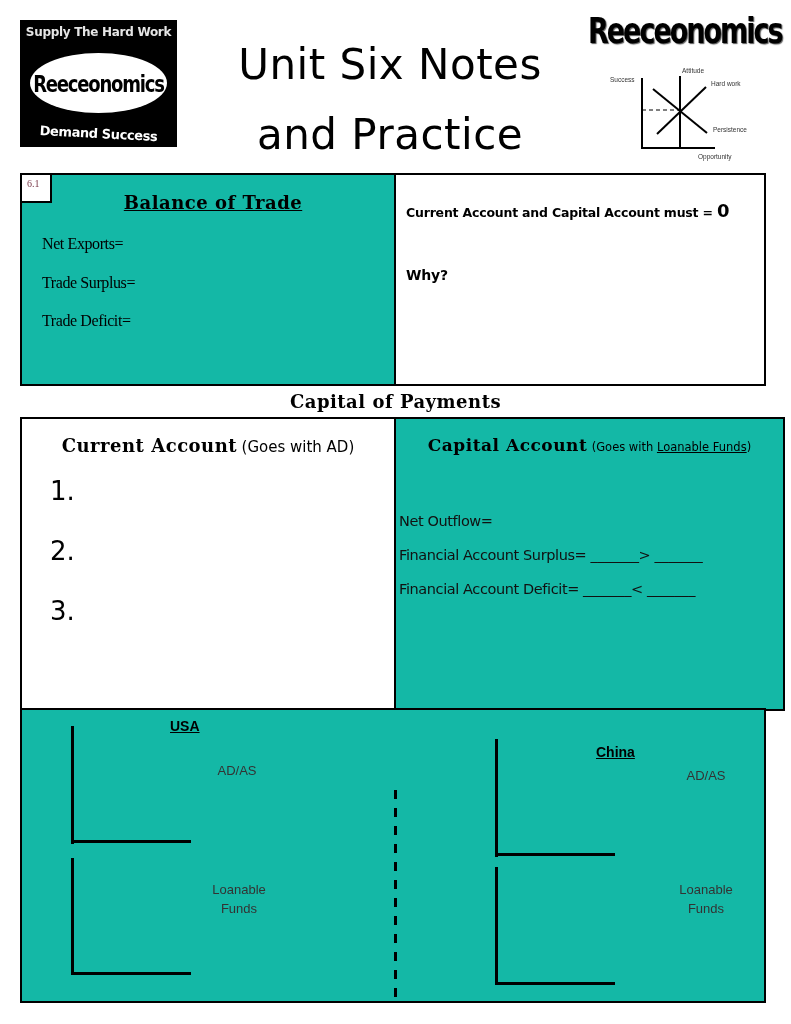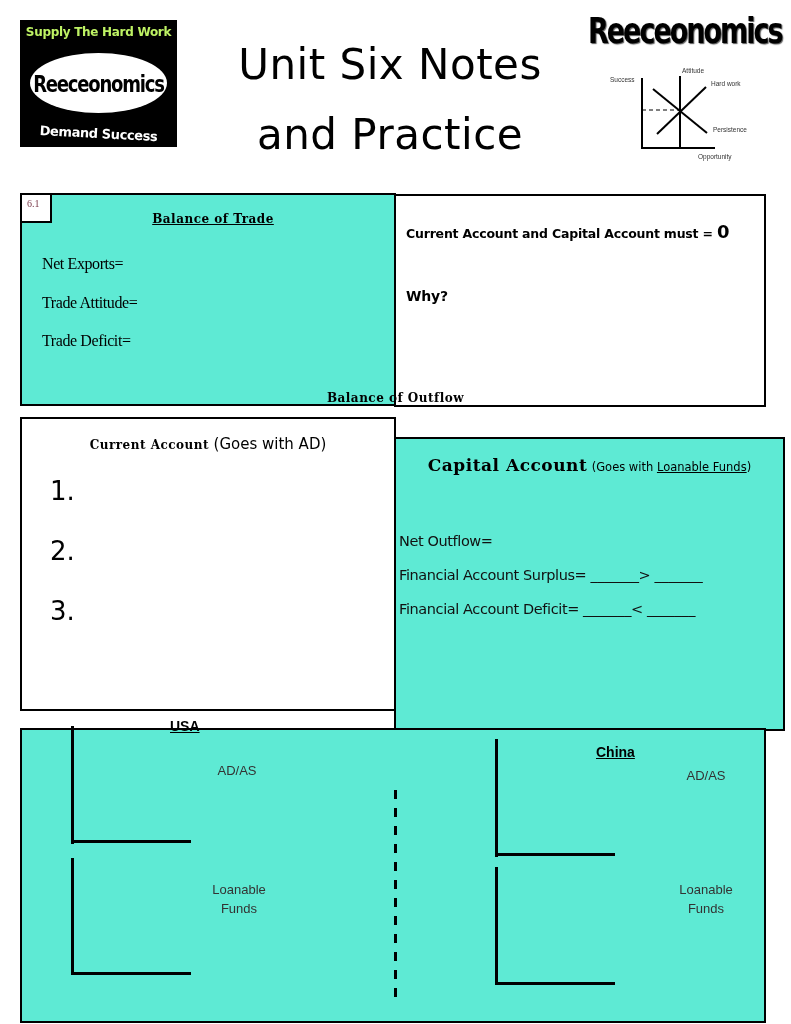--- a/index.html
+++ b/index.html
@@ -7,21 +7,21 @@
   body { position: relative; font-family: "Liberation Sans", sans-serif; color: #000; }
 
   .abs { position: absolute; }
 
   
   .logo-left {
     left: 20px; top: 20px; width: 157px; height: 127px; background: #000;
   }
   .logo-left .top-txt {
     position: absolute; left: 0; right: 0; top: 5px; text-align: center;
-    color: #bef264; font-family: "DejaVu Sans", sans-serif; font-weight: bold; font-size: 12px;
+    color: #e5e5e5; font-family: "DejaVu Sans", sans-serif; font-weight: bold; font-size: 12px;
     letter-spacing: -0.3px;
   }
   .logo-left .ellipse {
     position: absolute; left: 10px; top: 33px; width: 137px; height: 60px; border-radius: 50%;
     background: #fff; display: flex; align-items: center; justify-content: center;
   }
   .logo-left .ellipse span {
     font-family: "DejaVu Sans", sans-serif; font-weight: bold; font-size: 18px; letter-spacing: -1.2px;
     transform: scaleY(1.25);
   }
@@ -41,30 +41,30 @@
     left: 588px; top: 10px; width: 180px; text-align: center;
     font-family: "DejaVu Sans", sans-serif; font-weight: bold; font-size: 27px; letter-spacing: -2px;
     transform: scaleY(1.3); transform-origin: top center;
     text-shadow: 1px 1px 1px #555;
   }
   .mini-graph { left: 600px; top: 62px; width: 170px; height: 102px; }
   .mini-graph .lbl { position: absolute; font-size: 6.5px; color: #333; white-space: nowrap; }
 
   
   .box { position: absolute; border: 2px solid #000; }
-  .gray { background: #5eead4; margin-top: 20px; }
+  .gray { background: #14b8a6; }
   .white { background: #ffffff; }
 
   .sec-num {
     position: absolute; left: -2px; top: -2px; width: 32px; height: 30px; border: 2px solid #000;
     background: #fff; font-family: "Liberation Serif", serif; font-size: 10px; color: #7a3a4a;
     padding: 3px 0 0 5px;
   }
   .heading-serif {
-    font-family: "DejaVu Serif", serif; font-weight: bold; font-size: 12px; letter-spacing: 0.5px;
+    font-family: "DejaVu Serif", serif; font-weight: bold; font-size: 18px; letter-spacing: 0.5px;
   }
   .underline { text-decoration: underline; }
 
   .tline { position: absolute; left: 20px; font-size: 16px; font-family: Liberation Serif, serif; letter-spacing: -0.4px; }
   .rtxt { position: absolute; font-family: "DejaVu Sans", sans-serif; font-weight: bold; font-size: 12.5px; letter-spacing: -0.2px; }
 
   .bop-heading {
     left: 0; width: 791px; top: 391px; text-align: center;
   }
 
@@ -112,32 +112,32 @@
   <span class="lbl" style="left:82px; top:5px;">Attitude</span>
   <span class="lbl" style="left:111px; top:18px;">Hard work</span>
   <span class="lbl" style="left:113px; top:64px;">Persistence</span>
   <span class="lbl" style="left:98px; top:91px;">Opportunity</span>
 </div>
 
 <div class="box gray" style="left:20px; top:173px; width:376px; height:213px;">
   <div class="sec-num">6.1</div>
   <div class="abs heading-serif underline" style="left:0; right:0; top:17px; text-align:center; padding-left:10px;">Balance of Trade</div>
   <div class="tline" style="top:60px;">Net Exports=</div>
-  <div class="tline" style="top:99px;">Trade Attitude=</div>
+  <div class="tline" style="top:99px;">Trade Surplus=</div>
   <div class="tline" style="top:137px;">Trade Deficit=</div>
 </div>
 
-<div class="box white" style="left:394px; top:173px; width:372px; height:213px;margin-top:21px;">
+<div class="box white" style="left:394px; top:173px; width:372px; height:213px;">
   <div class="rtxt" style="left:10px; top:25px;">
     <span>Current Account and Capital Account must = </span><span style="font-size:18px;">0</span>
   </div>
   <div class="rtxt" style="left:10px; top:92px; font-size:14px;">Why?</div>
 </div>
 
-<div class="abs heading-serif bop-heading">Balance of Outflow</div>
+<div class="abs heading-serif bop-heading">Capital of Payments</div>
 
 <div class="box white" style="left:20px; top:417px; width:376px; height:294px;text-decoration:underline;">
   <div class="abs" style="left:0; right:0; top:16px; text-align:center; white-space:nowrap;">
     <span class="heading-serif">Current Account</span>
     <span style="font-size:15px; font-family:'DejaVu Sans', sans-serif;">(Goes with AD)</span>
   </div>
   <div class="num-item" style="top:57px;">1.</div>
   <div class="num-item" style="top:117px;">2.</div>
   <div class="num-item" style="top:177px;">3.</div>
 </div>

